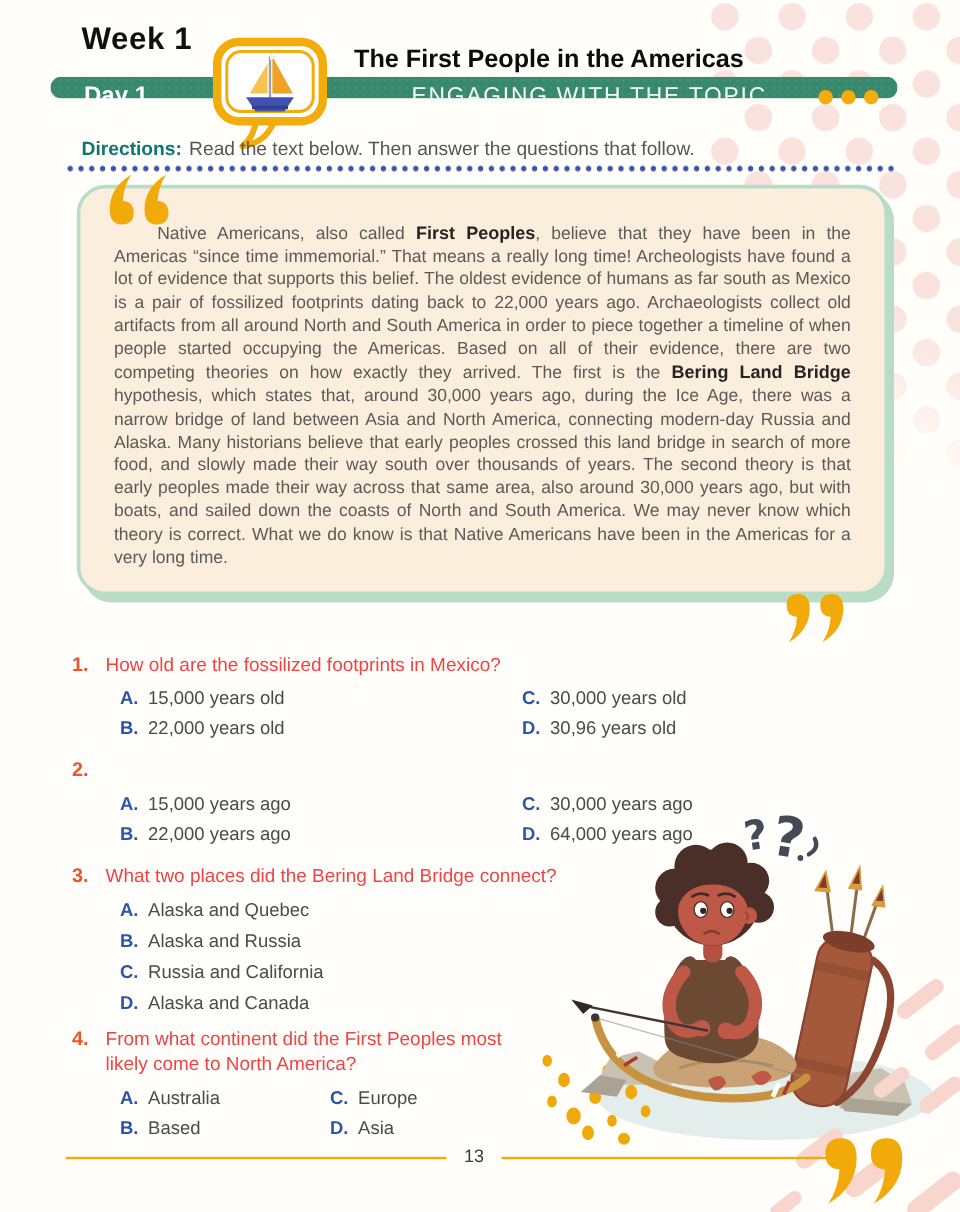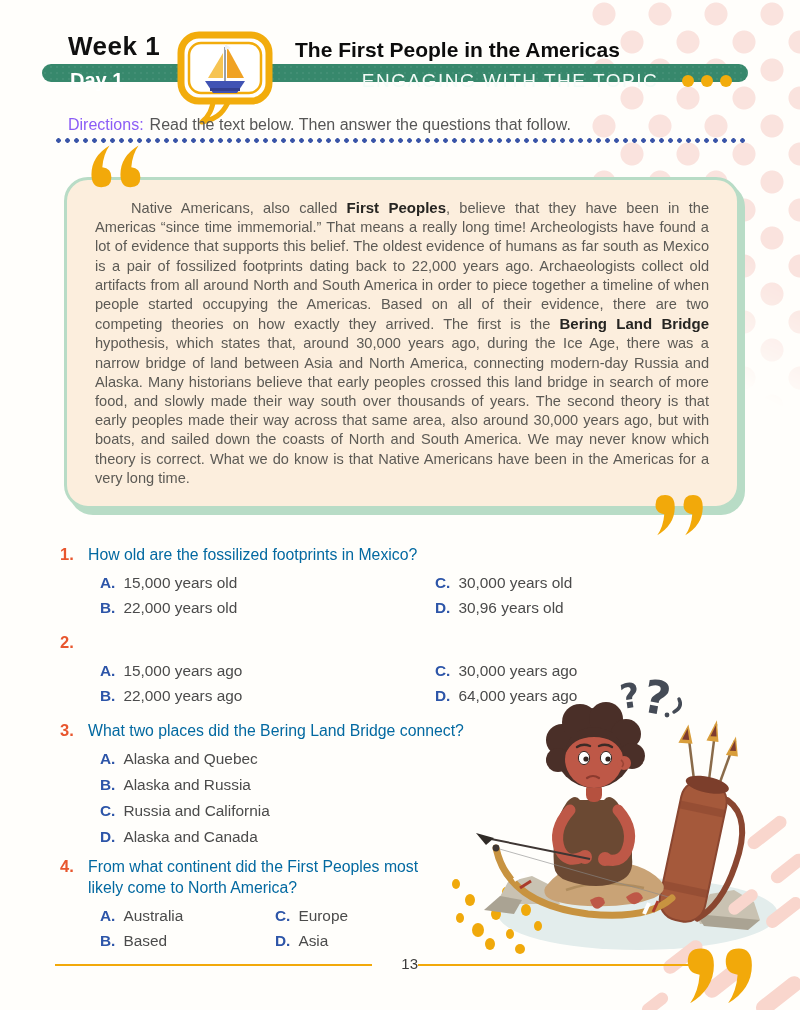--- a/index.html
+++ b/index.html
@@ -13,72 +13,72 @@
     position:absolute;top:0;right:0;width:210px;height:410px;
     background-image:
       radial-gradient(circle at 14px 14px, #fae3de 11px, transparent 12px),
       radial-gradient(circle at 42px 42px, #fae3de 11px, transparent 12px);
     background-size:56px 56px;
     -webkit-mask-image:linear-gradient(205deg,#000 55%,transparent 82%);
     mask-image:linear-gradient(205deg,#000 55%,transparent 82%);
   }
   .dash{position:absolute;background:#f9d6cd;border-radius:9px;transform:rotate(-38deg);}
   
-  .week{position:absolute;left:68px;top:31px;font-size:26px;font-weight:800;color:#101010;letter-spacing:.5px;}
+  .week{position:absolute;left:68px;top:17px;font-size:26px;font-weight:800;color:#101010;letter-spacing:.5px;}
   .green-bar{
     position:absolute;left:42px;top:64px;width:706px;height:18px;border-radius:17px;
     background:#37886c;
     background-image:radial-gradient(rgba(255,255,255,.06) 1px,transparent 1.6px);
     background-size:6px 6px;
   }
   .day{position:absolute;left:28px;top:5px;font-size:20px;font-weight:700;color:#ffffff;}
-  .banner{position:absolute;left:268px;top:6px;width:400px;text-align:center;
+  .banner{position:absolute;left:249px;top:6px;width:400px;text-align:center;
           font-size:19px;font-weight:400;letter-spacing:1.5px;color:#f3fbf7;}
   .bar-dots{position:absolute;right:16px;top:11px;display:flex;gap:7px;}
   .bar-dots i{width:12px;height:12px;border-radius:50%;background:#f2ac0c;display:block;}
   .title{position:absolute;left:295px;top:38px;font-size:21px;font-weight:800;color:#0c0c0c;}
   .bubble{position:absolute;left:174px;top:30px;width:102px;height:96px;}
   
   .directions{position:absolute;left:68px;top:116px;font-size:16px;color:#565656;}
-  .directions b{color:#8b5cf6;font-weight:400;margin-right:6px;}
+  .directions b{color:#0f766e;font-weight:700;margin-right:6px;}
   .dotted-line{position:absolute;left:54px;top:138px;width:692px;height:5px;
     background-image:radial-gradient(circle,#3a55a8 2px,transparent 2.6px);
     background-size:9px 5px;background-repeat:repeat-x;}
   
   .card{
-    position:absolute;left:64px;top:177px;width:676px;min-height:332px;box-sizing:border-box;
+    position:absolute;left:64px;top:154px;width:676px;min-height:332px;box-sizing:border-box;
     background:#fceedd;border:3px solid #b8dcc6;border-radius:24px;
     box-shadow:5px 6px 0 #b8dcc6;
-    padding:18px 28px 18px 28px;
+    padding:28px 28px 18px 28px;
   }
   .card p{margin:0;font-size:14.6px;line-height:19.2px;text-align:justify;
           color:#5c5a55;text-indent:36px;}
   .card p b{color:#262522;font-weight:700;font-size:15px;}
   .quote{position:absolute;}
   .q-open{left:86px;top:144px;width:58px;height:50px;z-index:3;}
   .q-mid{left:652px;top:492px;width:56px;height:48px;z-index:3;}
   .q-big{left:683px;top:946px;width:76px;height:62px;z-index:3;}
   
   .questions{position:absolute;left:60px;top:544px;width:680px;}
   .q{margin-bottom:9px;}
   .qhead{display:flex;align-items:flex-start;}
   .qnum{font-weight:800;color:#e8562e;width:28px;flex-shrink:0;font-size:16.5px;line-height:21px;}
-  .qtext{font-size:15.8px;color:#0369a1;line-height:21px;}
+  .qtext{font-size:15.8px;color:#ef4444;line-height:21px;}
   .qtext.narrow{max-width:335px;}
   .opts{margin:8px 0 0 40px;}
   .two-col{display:grid;grid-template-columns:335px auto;}
   .two-col-narrow{display:grid;grid-template-columns:175px auto;width:340px;}
   .opt{display:flex;margin-bottom:5px;font-size:15.4px;color:#4b4b4b;line-height:20px;}
   .letter{font-weight:800;color:#2d55a8;margin-right:8px;}
   .opts-list .opt{margin-bottom:6px;}
   
   .fline{position:absolute;height:2px;background:#f2a90a;top:964px;}
   .fl1{left:55px;width:317px;}
   .fl2{left:418px;width:272px;}
-  .pagenum{position:absolute;left:372px;top:955px;width:46px;text-align:right;
+  .pagenum{position:absolute;left:372px;top:955px;width:46px;text-align:center;
            font-size:15px;color:#3b3b3b;}
   
   .illus{position:absolute;left:448px;top:652px;width:330px;height:305px;}
 </style>
 </head>
 <body>
 
 <div class="page">
 
   <div class="pink-dots"></div>

